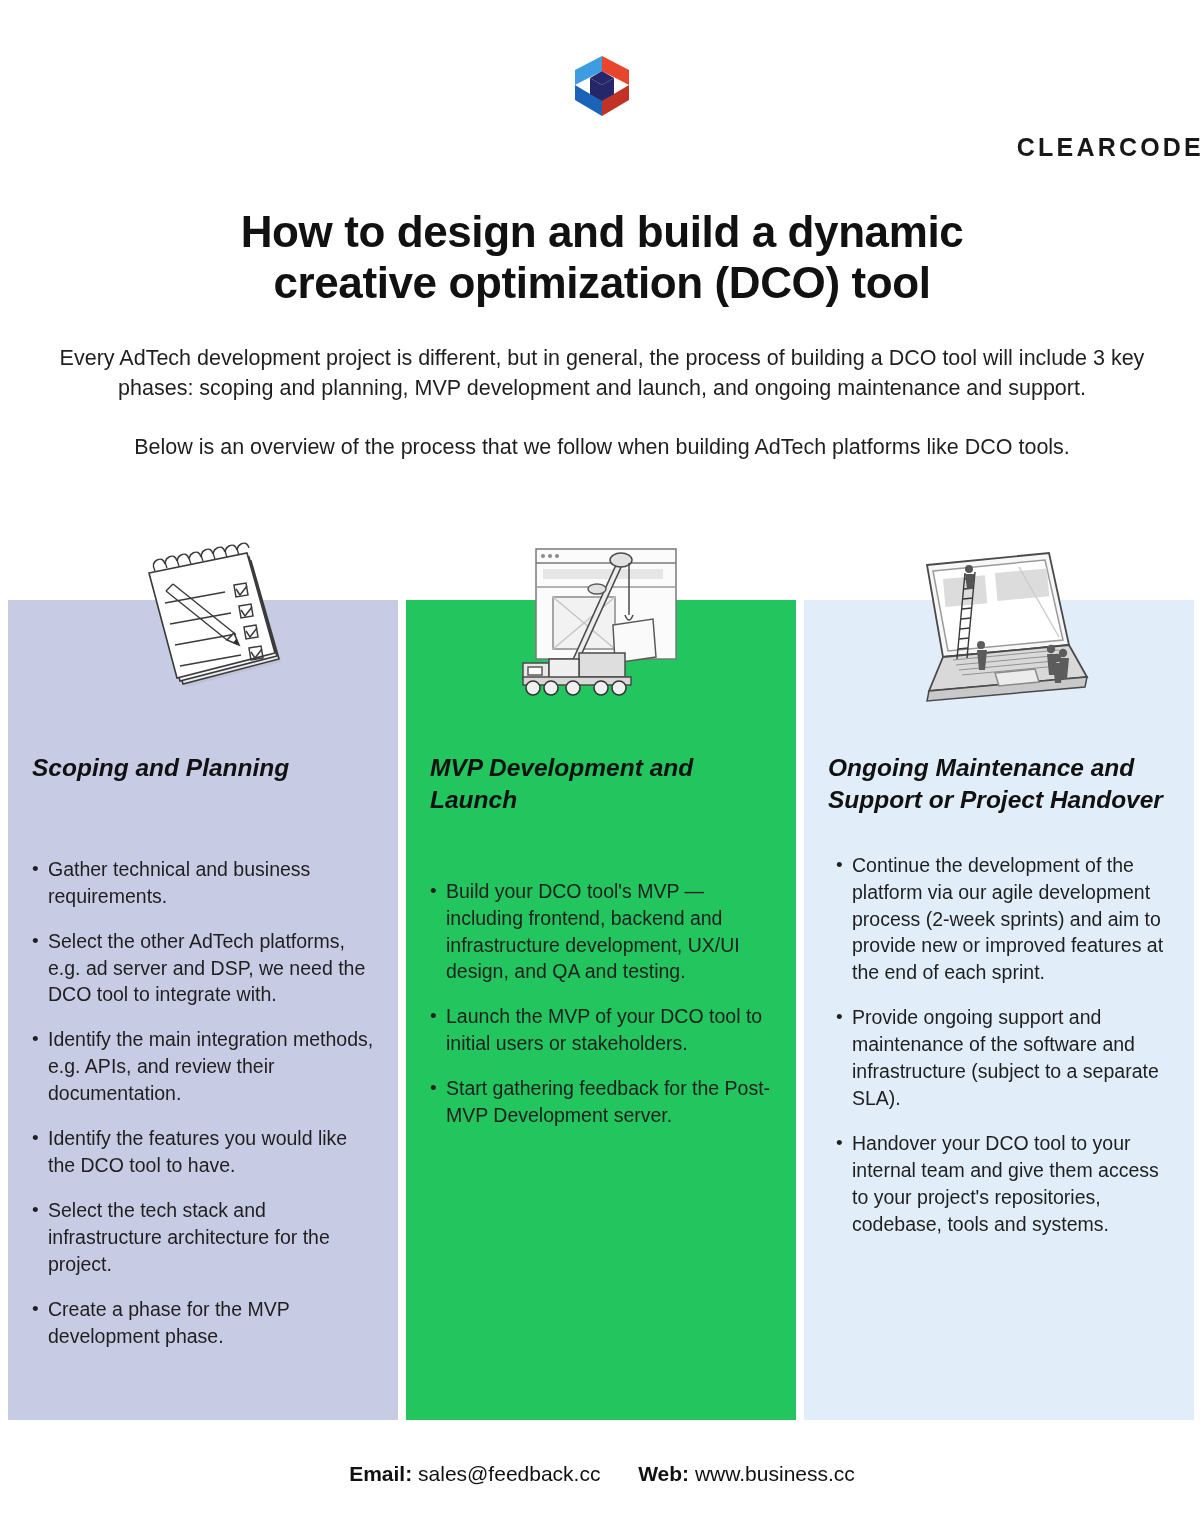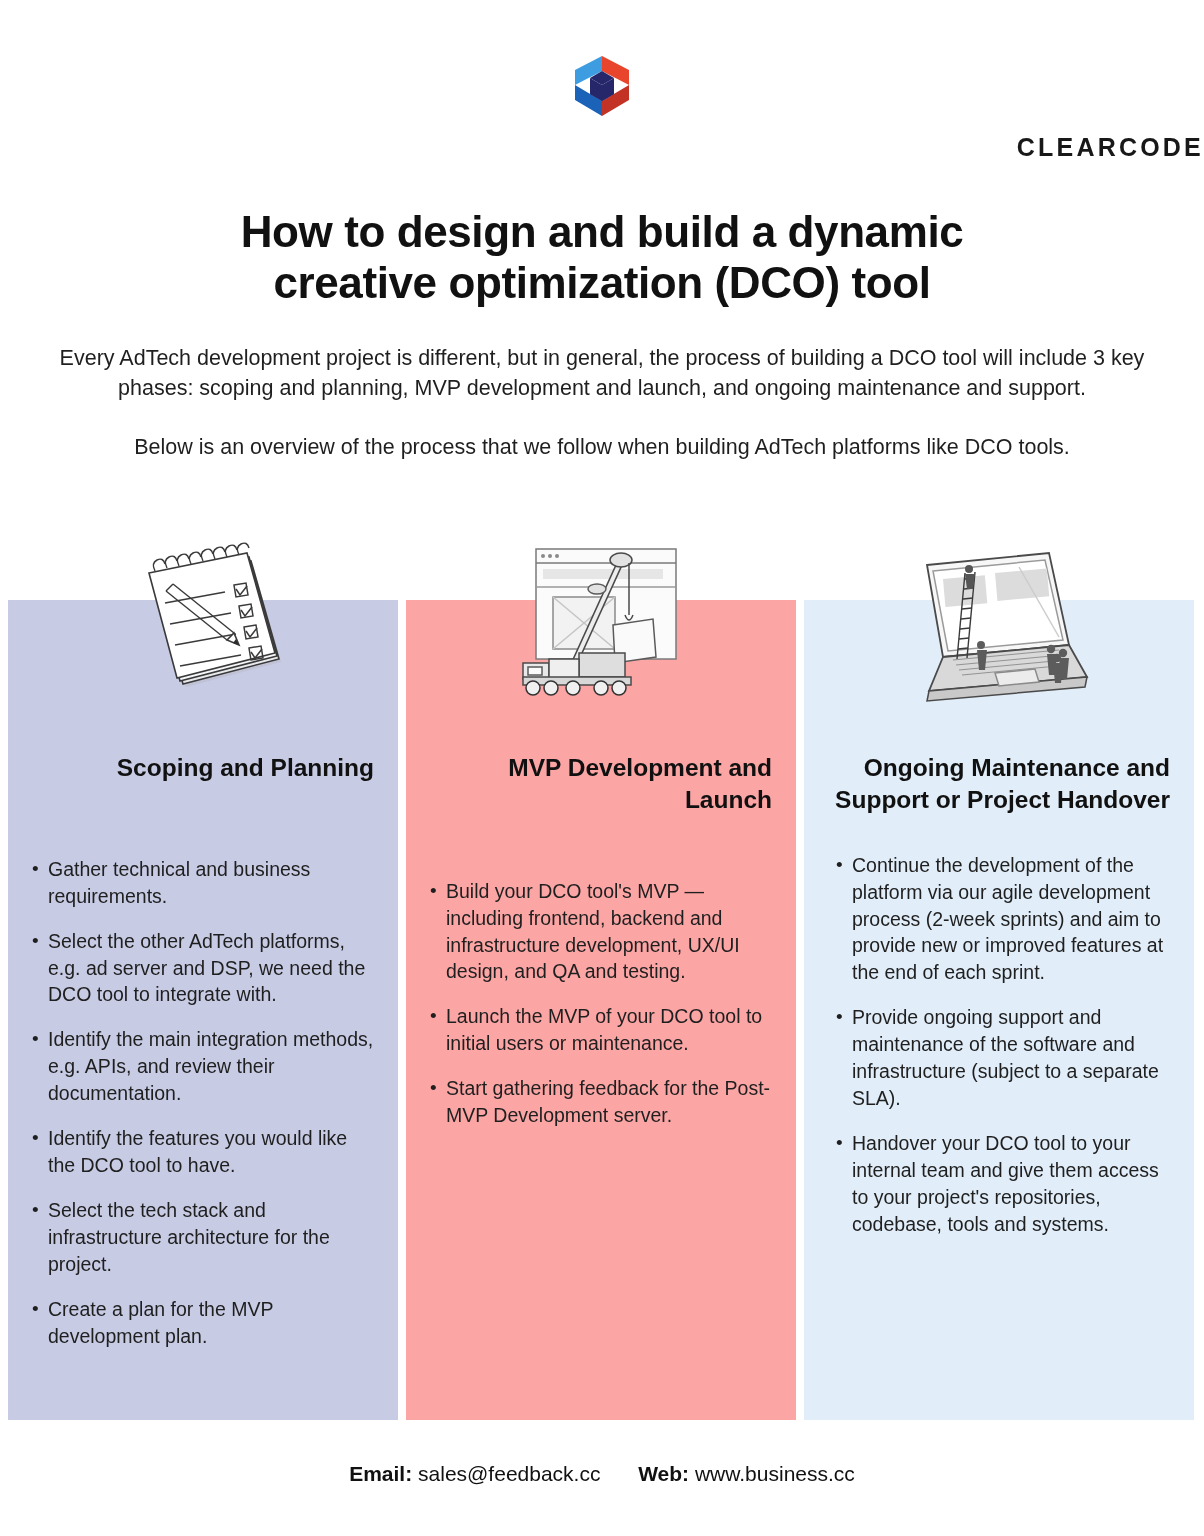--- a/index.html
+++ b/index.html
@@ -54,44 +54,45 @@
     height:820px;
     display:flex;
     gap:8px;
   }
   .col {
     position:relative;
     width:390px;
     padding:0 24px;
   }
   .col-1 { background:#c7cbe4; }
-  .col-2 { background:#fca5a5; }
+  .col-2 { background:#22c55e; }
   .col-3 { background:#e1edf8; }
 
   
   .illus {
     position:absolute;
     left:0;
     width:390px;
     height:190px;
     top:-78px;
     display:flex;
     align-items:flex-end;
     justify-content:center;
     pointer-events:none;
   }
   .illus svg { display:block; }
 
   .col-head {
     margin-top:152px;
-    text-align:right;
+    text-align:left;
     font-size:24.5px;
     line-height:1.3;
     font-weight:bold;
     color:#111;
+    font-style:italic;
   }
   .col-1 .col-head { margin-top:152px; }
 
   .bullets { margin-top:72px; }
   .bullet {
     display:flex;
     margin-bottom:18px;
     font-size:19.5px;
     line-height:1.38;
     color:#1f1f1f;
@@ -217,21 +218,21 @@
       <div class="bullet">
           <span class="dot">•</span>
           <span class="txt">Identify the features you would like the DCO tool to have.</span>
         </div>
       <div class="bullet">
           <span class="dot">•</span>
           <span class="txt">Select the tech stack and infrastructure architecture for the project.</span>
         </div>
       <div class="bullet">
           <span class="dot">•</span>
-          <span class="txt">Create a plan for the MVP development plan.</span>
+          <span class="txt">Create a phase for the MVP development phase.</span>
         </div>
     </div>
   </div>
 
   <div class="col col-2">
     <div class="illus">
       <svg width="200" height="185" viewBox="0 0 200 185">
         <g fill="none" stroke="#5a5a5a" stroke-width="1.5">
 
           <rect x="35" y="22" width="140" height="110" fill="#fbfbfb" stroke="#7a7a7a"></rect>
@@ -271,21 +272,21 @@
       </svg>
     </div>
     <div class="col-head">MVP Development and Launch</div>
     <div class="bullets">
       <div class="bullet">
           <span class="dot">•</span>
           <span class="txt">Build your DCO tool's MVP — including frontend, backend and infrastructure development, UX/UI design, and QA and testing.</span>
         </div>
       <div class="bullet">
           <span class="dot">•</span>
-          <span class="txt">Launch the MVP of your DCO tool to initial users or maintenance.</span>
+          <span class="txt">Launch the MVP of your DCO tool to initial users or stakeholders.</span>
         </div>
       <div class="bullet">
           <span class="dot">•</span>
           <span class="txt">Start gathering feedback for the Post-MVP Development server.</span>
         </div>
     </div>
   </div>
 
   <div class="col col-3">
     <div class="illus">

